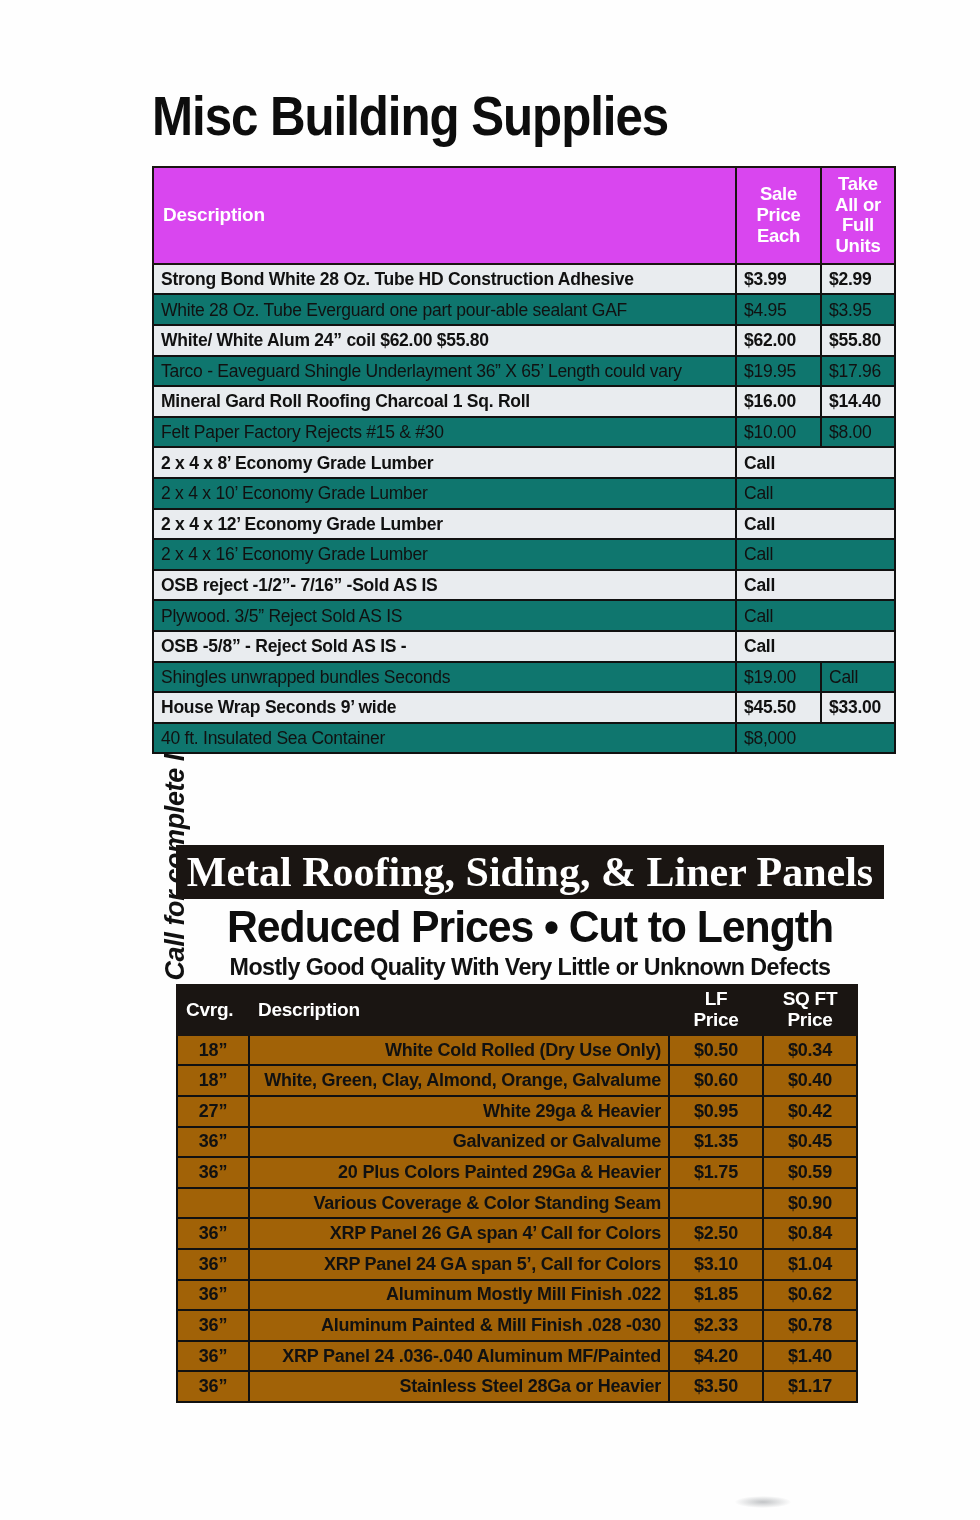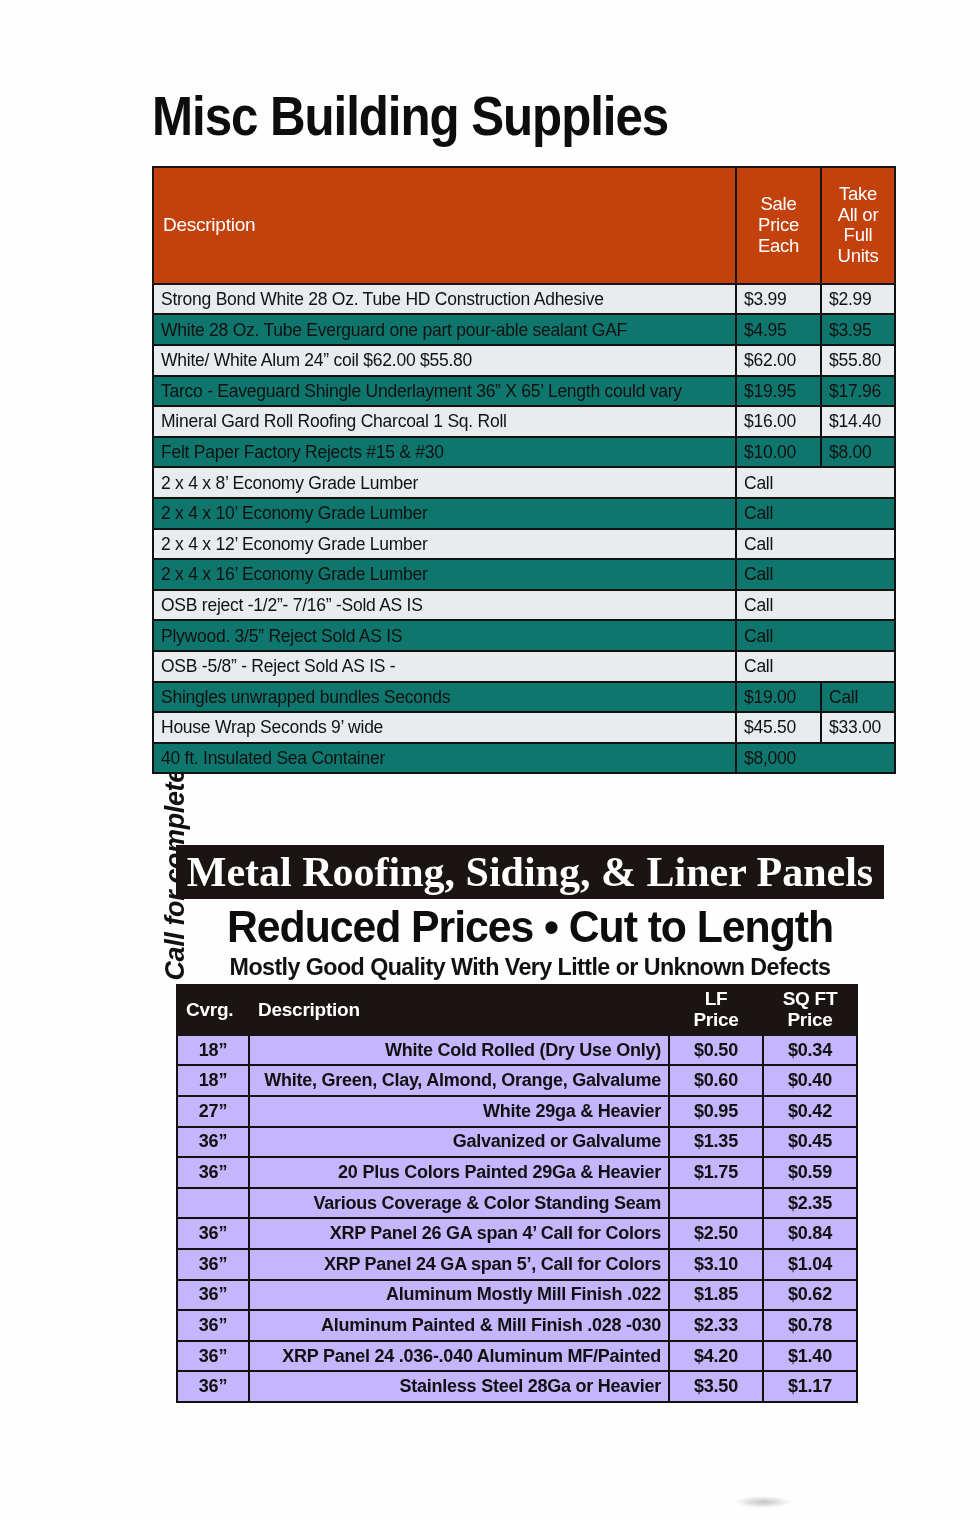--- a/index.html
+++ b/index.html
@@ -64,33 +64,33 @@
     line-height: 1.05;
     letter-spacing: -0.25px;
     color: #111;
     text-align: left;
     background: #fff;
   }
 
   
   #table-misc { left: 152px; top: 166px; width: 742px; }
   #table-misc thead th {
-    background: #c2410c;
+    background: #d946ef;
     color: #ffffff;
-    font-weight: normal;
+    font-weight: bold;
     font-size: 19px;
     border-color: #1a1512;
     height: 62px;
-    padding: 16px 9px;
+    padding: 6px 9px;
   }
   #table-misc thead th.desc { text-align: left; vertical-align: middle; }
   #table-misc thead th.num  { text-align: center; line-height: 1.12; font-size: 18.5px; }
   #table-misc tbody tr { height: 30.6px; }
   #table-misc tbody td { height: 30.6px; }
-  #table-misc tbody tr.alt td { background: #e9ecef; font-weight: normal; }
+  #table-misc tbody tr.alt td { background: #e9ecef; font-weight: bold; }
   #table-misc tbody tr.plain td { background: #0f766e; font-weight: normal; }
   .c-desc { width: 583px; }
   .c-p1   { width: 85px; }
   .c-p2   { width: 74px; }
 
   
   .banner-metal {
     position: absolute;
     left: 176px;
     top: 845px;
@@ -150,21 +150,21 @@
     padding: 3px 8px;
   }
   #table-metal thead th.cvrg { text-align: left; }
   #table-metal thead th.desc { text-align: left; }
   #table-metal thead th.num  { text-align: center; line-height: 1.1; }
   #table-metal tbody tr { height: 30.6px; }
   #table-metal tbody td {
     height: 30.6px;
     font-weight: bold;
     font-size: 18px;
-    background: #c4b5fd;
+    background: #a16207;
   }
   #table-metal tbody td.cvrg { text-align: center; width: 72px; }
   #table-metal tbody td.desc { text-align: right; width: 420px; }
   #table-metal tbody td.num  { text-align: center; width: 94px; }
 
   .m-c-cvrg { width: 72px; }
   .m-c-desc { width: 420px; }
   .m-c-lf   { width: 94px; }
   .m-c-sq   { width: 94px; }
 
@@ -333,21 +333,21 @@
         <tr>
           <td class="cvrg">36”</td>
           <td class="desc">20 Plus Colors Painted 29Ga &amp; Heavier</td>
           <td class="num">$1.75</td>
           <td class="num">$0.59</td>
         </tr>
         <tr>
           <td class="cvrg"></td>
           <td class="desc">Various Coverage &amp; Color Standing Seam</td>
           <td class="num"></td>
-          <td class="num">$2.35</td>
+          <td class="num">$0.90</td>
         </tr>
         <tr>
           <td class="cvrg">36”</td>
           <td class="desc">XRP Panel 26 GA span 4’  Call for Colors</td>
           <td class="num">$2.50</td>
           <td class="num">$0.84</td>
         </tr>
         <tr>
           <td class="cvrg">36”</td>
           <td class="desc">XRP Panel 24 GA span 5’,  Call for Colors</td>

